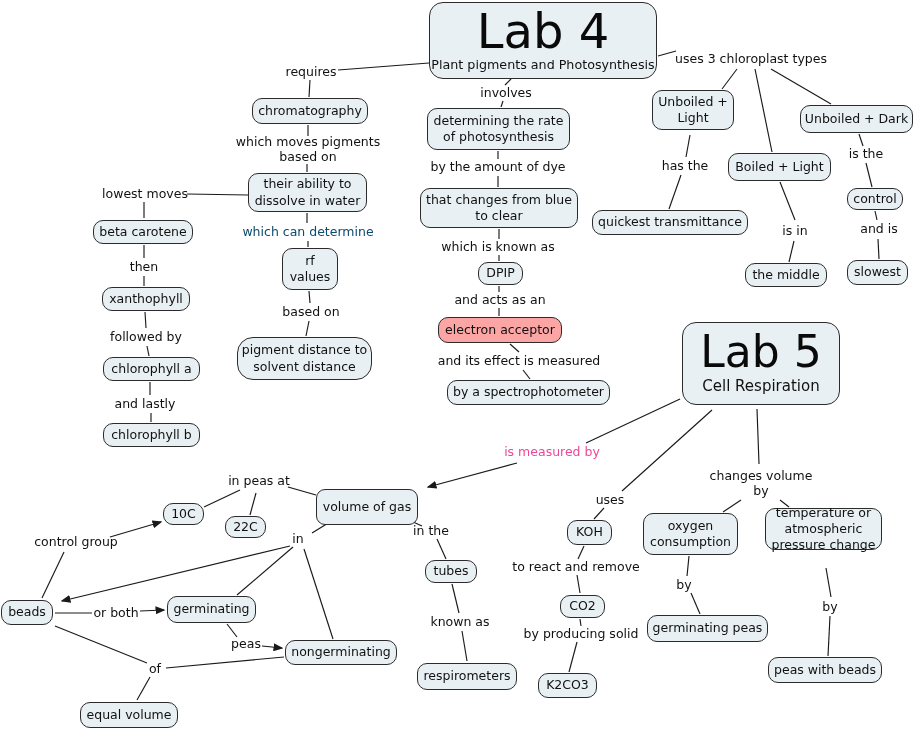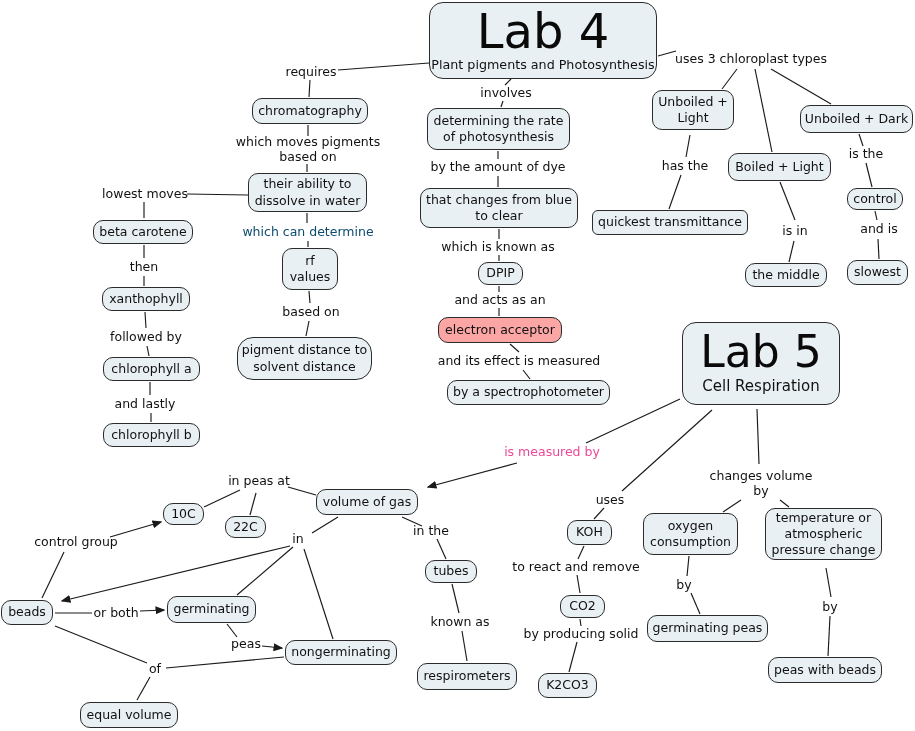--- a/index.html
+++ b/index.html
@@ -195,33 +195,33 @@
       <div class="node" data-name="node-unboiled-light" style="left: 652px; top: 90px; width: 82px; height: 40px; background: rgb(233, 240, 243); border-color: rgb(43, 43, 43);">
         <div data-name="node-label-line">Unboiled +</div>
         <div data-name="node-label-line">Light</div>
       </div>
       <div class="node" data-name="node-boiled-light" style="left: 728px; top: 153px; width: 103px; height: 28px; background: rgb(233, 240, 243); border-color: rgb(43, 43, 43);">
         <div data-name="node-label-line">Boiled + Light</div>
       </div>
       <div class="node" data-name="node-unboiled-dark" style="left: 800px; top: 105px; width: 113px; height: 28px; background: rgb(233, 240, 243); border-color: rgb(43, 43, 43);">
         <div data-name="node-label-line">Unboiled + Dark</div>
       </div>
-      <div class="node" data-name="node-quickest-transmittance" style="left: 592px; top: 210px; width: 156px; height: 25px; background: rgb(233, 240, 243); border-color: rgb(43, 43, 43); border-radius: 6px;">
+      <div class="node" data-name="node-quickest-transmittance" style="left: 592px; top: 210px; width: 156px; height: 25px; background: rgb(233, 240, 243); border-color: rgb(43, 43, 43);">
         <div data-name="node-label-line">quickest transmittance</div>
       </div>
       <div class="node" data-name="node-the-middle" style="left: 745px; top: 263px; width: 82px; height: 24px; background: rgb(233, 240, 243); border-color: rgb(43, 43, 43);">
         <div data-name="node-label-line">the middle</div>
       </div>
       <div class="node" data-name="node-control" style="left: 847px; top: 188px; width: 56px; height: 22px; background: rgb(233, 240, 243); border-color: rgb(43, 43, 43);">
         <div data-name="node-label-line">control</div>
       </div>
       <div class="node" data-name="node-slowest" style="left: 847px; top: 260px; width: 61px; height: 25px; background: rgb(233, 240, 243); border-color: rgb(43, 43, 43);">
         <div data-name="node-label-line">slowest</div>
       </div>
-      <div class="node" data-name="node-volume-of-gas" style="left: 316px; top: 489px; width: 102px; height: 26px; background: rgb(233, 240, 243); border-color: rgb(43, 43, 43);">
+      <div class="node" data-name="node-volume-of-gas" style="left: 316px; top: 489px; width: 102px; height: 36px; background: rgb(233, 240, 243); border-color: rgb(43, 43, 43); border-radius: 9px;">
         <div data-name="node-label-line">volume of gas</div>
       </div>
       <div class="node" data-name="node-10c" style="left: 163px; top: 503px; width: 41px; height: 22px; background: rgb(233, 240, 243); border-color: rgb(43, 43, 43);">
         <div data-name="node-label-line">10C</div>
       </div>
       <div class="node" data-name="node-22c" style="left: 225px; top: 516px; width: 41px; height: 22px; background: rgb(233, 240, 243); border-color: rgb(43, 43, 43);">
         <div data-name="node-label-line">22C</div>
       </div>
       <div class="node" data-name="node-beads" style="left: 1px; top: 600px; width: 52px; height: 25px; background: rgb(233, 240, 243); border-color: rgb(43, 43, 43);">
         <div data-name="node-label-line">beads</div>
@@ -247,21 +247,21 @@
       <div class="node" data-name="node-co2" style="left: 560px; top: 595px; width: 45px; height: 23px; background: rgb(233, 240, 243); border-color: rgb(43, 43, 43);">
         <div data-name="node-label-line">CO2</div>
       </div>
       <div class="node" data-name="node-k2co3" style="left: 538px; top: 673px; width: 59px; height: 25px; background: rgb(233, 240, 243); border-color: rgb(43, 43, 43);">
         <div data-name="node-label-line">K2CO3</div>
       </div>
       <div class="node" data-name="node-oxygen-consumption" style="left: 643px; top: 513px; width: 95px; height: 42px; background: rgb(233, 240, 243); border-color: rgb(43, 43, 43);">
         <div data-name="node-label-line">oxygen</div>
         <div data-name="node-label-line">consumption</div>
       </div>
-      <div class="node" data-name="node-temperature-pressure" style="left: 765px; top: 508px; width: 117px; height: 52px; background: rgb(233, 240, 243); border-color: rgb(43, 43, 43);">
+      <div class="node" data-name="node-temperature-pressure" style="left: 765px; top: 508px; width: 117px; height: 42px; background: rgb(233, 240, 243); border-color: rgb(43, 43, 43);">
         <div data-name="node-label-line">temperature or</div>
         <div data-name="node-label-line">atmospheric</div>
         <div data-name="node-label-line">pressure change</div>
       </div>
       <div class="node" data-name="node-germinating-peas" style="left: 647px; top: 615px; width: 121px; height: 27px; background: rgb(233, 240, 243); border-color: rgb(43, 43, 43);">
         <div data-name="node-label-line">germinating peas</div>
       </div>
       <div class="node" data-name="node-peas-with-beads" style="left: 768px; top: 657px; width: 114px; height: 26px; background: rgb(233, 240, 243); border-color: rgb(43, 43, 43);">
         <div data-name="node-label-line">peas with beads</div>
       </div>

